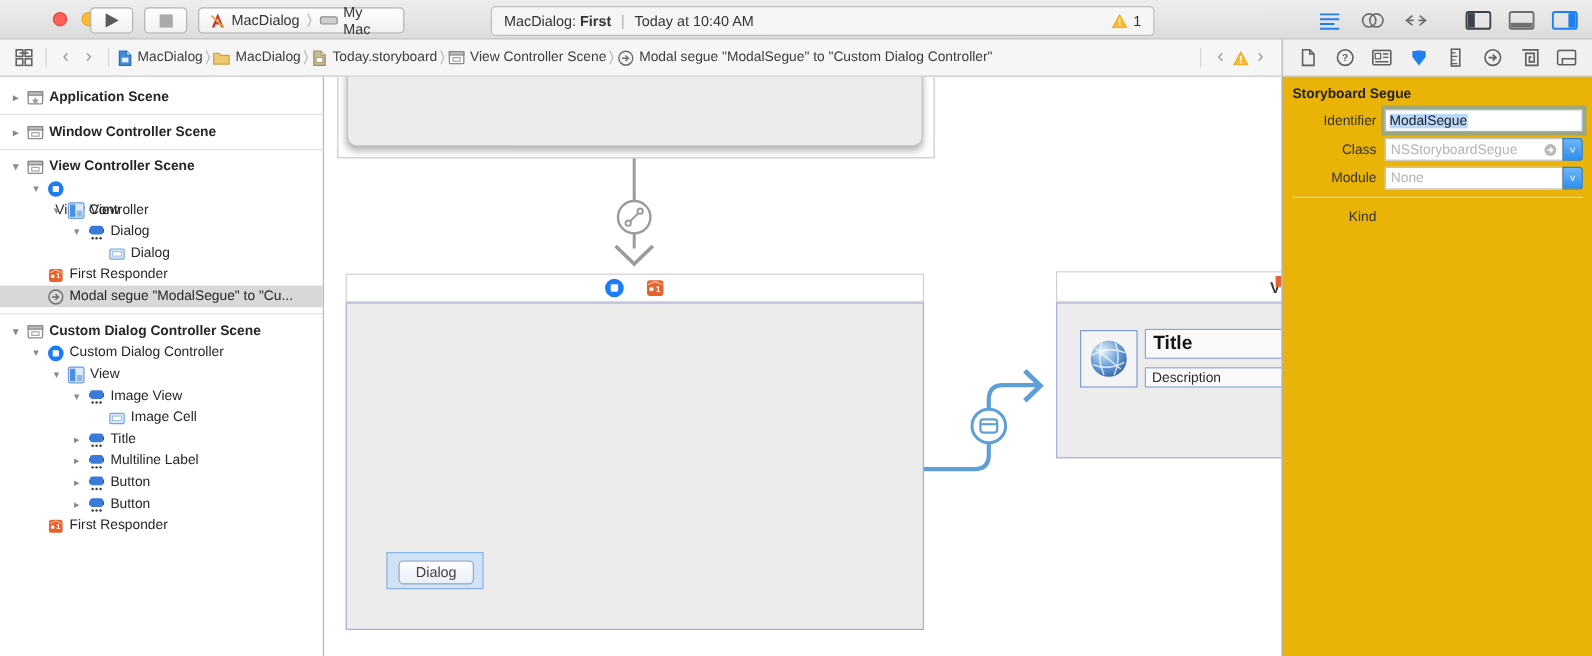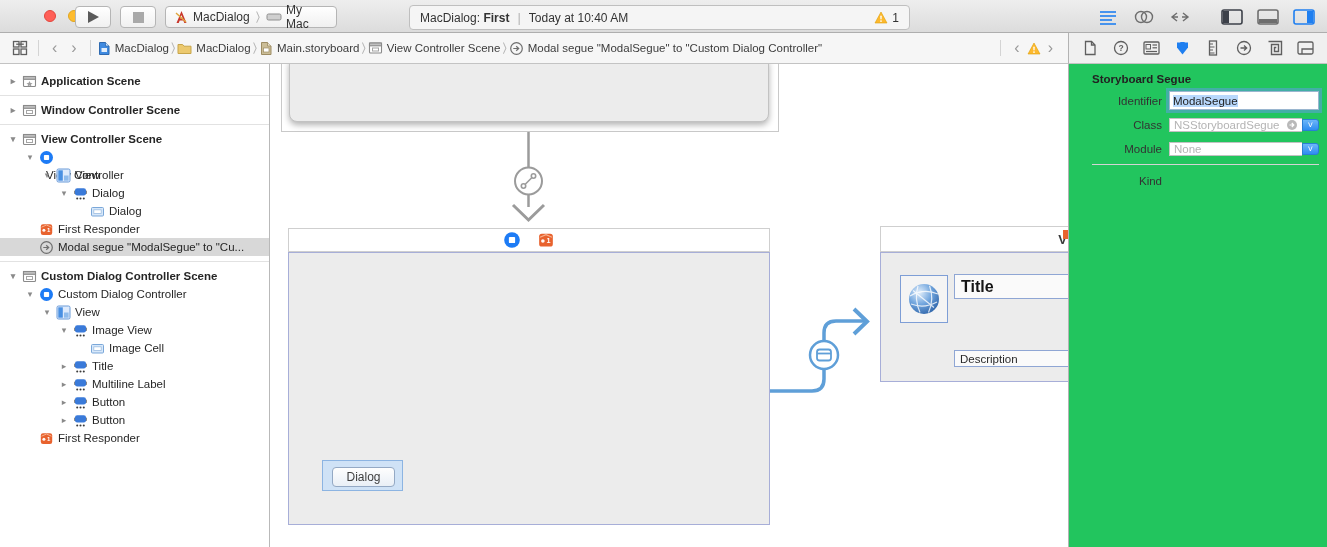--- a/index.html
+++ b/index.html
@@ -15,21 +15,21 @@
   #tl-min   { left:68px; background:#febc2e; border:1px solid #e0a621; }
   #tl-zoom  { left:92px; background:#29c73f; border:1px solid #1eae32; }
   .tb-btn { position:absolute; top:6px; height:22px; background:linear-gradient(#ffffff,#f0f0f0);
     border:1px solid #b5b5b5; border-radius:4px; display:flex; align-items:center; justify-content:center; }
   #run-btn { left:75px; width:36px; }
   #stop-btn { left:120px; width:36px; }
   #scheme { left:165px; width:172px; padding:0 8px; gap:4px; font-size:12px; color:#333; }
   .play-tri { width:0; height:0; border-left:11px solid #5a5a5a; border-top:6.5px solid transparent; border-bottom:6.5px solid transparent; }
   .stop-sq { width:11px; height:11px; background:#a9a9a9; }
   .crumb-sep, .scheme-sep { color:#b5b5b5; font-size:13px; padding:0 2px; }
-  #activity { position:absolute; left:409px; top:5px; width:501px; height:25px; background:#f5f5f5;
+  #activity { position:absolute; left:409px; top:5px; width:553px; height:25px; background:#f5f5f5;
     border:1px solid #bfbfbf; border-radius:4px; display:flex; align-items:center; padding:0 10px; font-size:12px; color:#333; }
   #activity .warn-wrap { margin-left:auto; display:flex; align-items:center; gap:4px; }
   #tb-right { position:absolute; right:8px; top:0; height:33px; display:flex; align-items:center; gap:6px; }
   .tb-icon { width:30px; height:24px; display:flex; align-items:center; justify-content:center; cursor:default; }
   .grp-gap { width:10px; }
 
   
   #jumpbar { position:absolute; left:0; top:33px; width:1068px; height:31px; background:#f6f6f6;
     border-bottom:1px solid #c3c3c3; display:flex; align-items:center; padding:0 8px; font-size:11.5px; color:#3c3c3c; }
   .vsep { width:1px; height:16px; background:#d4d4d4; margin:0 6px; }
@@ -67,33 +67,33 @@
   #dlg-btn { position:absolute; left:9px; top:6px; width:63px; height:20px; background:linear-gradient(#fefefe,#e9eff6);
     border:1px solid #94a9c4; border-radius:4px; font-size:12px; color:#3f3f3f; display:flex; align-items:center; justify-content:center; }
   #rs-header { left:610px; top:162px; width:200px; height:26px; justify-content:flex-end; padding-right:12px; font-weight:bold; font-size:13px; color:#3a3a3a; }
   #rs-body { left:610px; top:188px; width:200px; height:130px; }
   #rs-frag { position:absolute; left:793px; top:166px; width:5px; height:9px; background:#e8622e; }
   #img-view { position:absolute; left:630px; top:211px; width:48px; height:48px; background:#f4f4f4;
     border:1px solid #7e9ed6; display:flex; align-items:center; justify-content:center; }
   #title-box { position:absolute; left:684px; top:210px; width:122px; height:25px; background:#fafafa;
     border:1px solid #8fa6d4; display:flex; align-items:center; padding-left:6px; font-weight:bold; font-size:16px; color:#151515; }
   #desc-box { position:absolute; left:684px; top:242px; width:122px; height:17px; background:#fafafa;
-    border:1px solid #8fa6d4; display:flex; align-items:center; padding-left:5px; font-size:11.5px; color:#2a2a2a;margin-top:44px; }
+    border:1px solid #8fa6d4; display:flex; align-items:center; padding-left:5px; font-size:11.5px; color:#2a2a2a; }
   #connectors { position:absolute; left:0; top:0; width:798px; height:483px; pointer-events:none; }
 
   
-  #inspector { position:absolute; left:1068px; top:64px; width:259px; height:483px; background:#22c55e;
-    border-left:1px solid #b3b3b3; font-size:11.5px;padding-left:15px; }
+  #inspector { position:absolute; left:1068px; top:64px; width:259px; height:483px; background:#eab308;
+    border-left:1px solid #b3b3b3; font-size:11.5px; }
   #insp-section { font-weight:bold; font-size:11.5px; color:#222; padding:9px 0 6px 8px; }
   .insp-row { display:flex; align-items:center; margin:0 8px 5px 0; height:19px; }
   .insp-label { width:78px; text-align:right; margin-right:7px; color:#333; flex:none; }
   #ident-field { flex:1; height:19px; background:#fff; border:1px solid #9ab6cf; display:flex; align-items:center;
     padding:0 3px; box-shadow:0 0 0 3px rgba(92,156,226,.55); }
   #ident-field .selected-text { background:#b8d8fc; }
-  .combo { flex:1; display:flex; height:19px;align-items:center; }
+  .combo { flex:1; display:flex; height:19px; }
   .combo-text { flex:1; background:#fff; border:1px solid #c2c2c2; border-right:none; color:#b4b4b4;
     display:flex; align-items:center; padding:0 4px; overflow:hidden; white-space:nowrap; }
   .combo-text .jump-circle { margin-left:auto; }
   .combo-btn { width:17px; background:linear-gradient(#6db6f9,#2e8df1); border:1px solid #2a7fd4; border-radius:0 3px 3px 0;
     color:#fff; font-size:9px; display:flex; align-items:center; justify-content:center; }
   .insp-hr { height:1px; background:#d4d4d4; margin:6px 8px 6px 8px; }
   #kind-popup { flex:1; height:19px; background:#fff; border:1px solid #b9b9b9; border-radius:3px;
     display:flex; align-items:center; padding-left:6px; color:#1d1d1d; position:relative; }
   #kind-popup .pop-btn { position:absolute; right:1px; top:1px; bottom:1px; width:15px; border-radius:2px;
     background:linear-gradient(#6db6f9,#2e8df1); color:#fff; display:flex; flex-direction:column; align-items:center; justify-content:center; font-size:7px; line-height:6px; }
@@ -249,21 +249,21 @@
         </span>
         <span class="crumb-sep">〉</span>
         <span class="crumb">
           <span class="ic">
             <svg width="14" height="15" viewBox="0 0 14 15">
               <path d="M2.5 1.5 h6 l3.5 3.5 v8.5 h-9.5 z" fill="#cbbd97" stroke="#9d8c63"></path>
               <path d="M8.5 1.5 v3.5 h3.5" fill="#e9e2cd" stroke="#9d8c63" stroke-width="0.8"></path>
               <rect x="4.5" y="7" width="5.5" height="4" fill="#fff" stroke="#9d8c63" stroke-width="0.7"></rect>
             </svg>
           </span>
-          <span>Main.storyboard</span>
+          <span>Today.storyboard</span>
         </span>
         <span class="crumb-sep">〉</span>
         <span class="crumb">
           <span class="ic">
             <svg width="15" height="14" viewBox="0 0 15 14">
               <rect x="1.5" y="2" width="12" height="10" rx="1" fill="#fff" stroke="#8a8a8a" stroke-width="1.1"></rect>
               <rect x="1.5" y="2" width="12" height="2.8" fill="#c0c0c0" stroke="#8a8a8a" stroke-width="1.1"></rect>
               <rect x="4.5" y="7" width="6" height="3" fill="none" stroke="#a5a5a5"></rect>
             </svg>
           </span>

